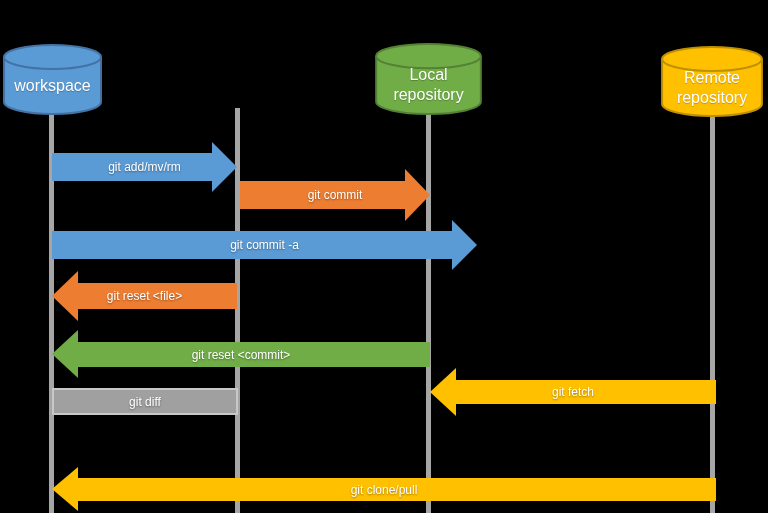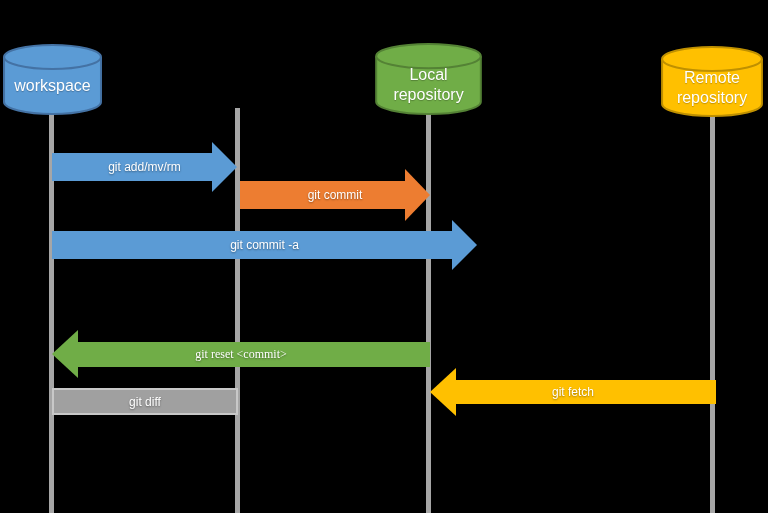--- a/index.html
+++ b/index.html
@@ -109,34 +109,44 @@
     <div class="a-head"></div>
     <span class="a-label">git commit</span>
   </div>
 
   <div class="arrow right" style="left: 52px; top: 220px; width: 425px; height: 50px; --hh: 25px; --c: #5B9BD5;">
     <div class="a-body" style="top:11px;bottom:11px;"></div>
     <div class="a-head"></div>
     <span class="a-label">git commit -a</span>
   </div>
 
+  <div class="arrow left" style="left: 52px; top: 271px; width: 185px; height: 50px; --hh: 25px; --c: #ED7D31;">
+    <div class="a-body" style="top:12px;bottom:12px;"></div>
+    <div class="a-head"></div>
+    <span class="a-label">git reset &lt;file&gt;</span>
+  </div>
 
 
-  <div class="arrow left" style="left: 52px; top: 330px; width: 378px; height: 49px; font-family: Liberation Serif, serif; --hh: 24.5px; --c: #70AD47;">
+  <div class="arrow left" style="left: 52px; top: 330px; width: 378px; height: 49px; --hh: 24.5px; --c: #70AD47;">
     <div class="a-body" style="top:12px;bottom:12px;"></div>
     <div class="a-head"></div>
     <span class="a-label">git reset &lt;commit&gt;</span>
   </div>
 
   <div class="arrow left" style="left: 430px; top: 368px; width: 286px; height: 48px; --hh: 24px; --c: #FFC000;">
     <div class="a-body" style="top:12px;bottom:12px;"></div>
     <div class="a-head"></div>
     <span class="a-label">git fetch</span>
   </div>
 
   <div class="arrow bar" style="left: 52px; top: 388px; width: 186px; height: 27px; --c: #A0A0A0;">
     <div class="a-body" style="background:var(--c);"></div>
     <span class="a-label">git diff</span>
   </div>
 
 
+  <div class="arrow left" style="left: 52px; top: 467px; width: 664px; height: 45px; --hh: 22.5px; --c: #FFC000;">
+    <div class="a-body" style="top:11px;bottom:11px;"></div>
+    <div class="a-head"></div>
+    <span class="a-label">git clone/pull</span>
+  </div>
 
 </div>
 
 </body></html>

